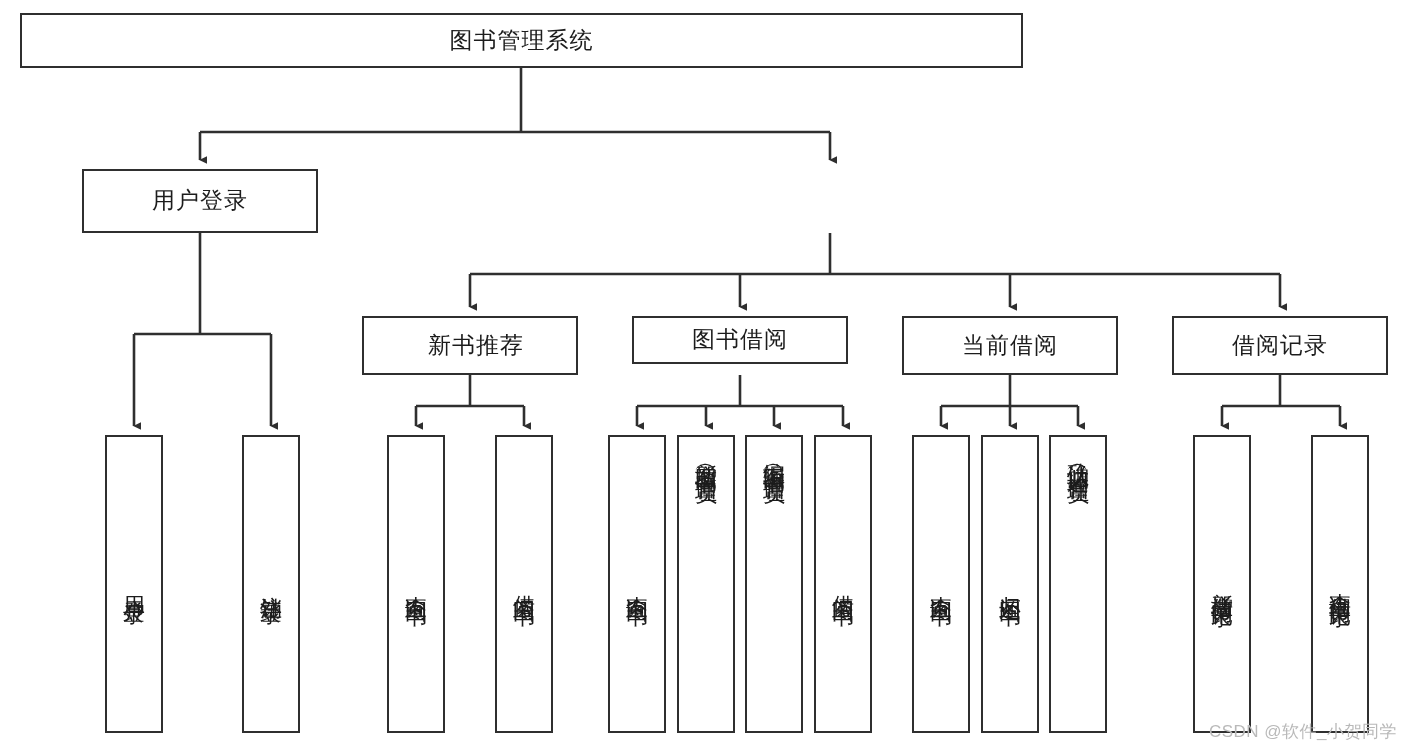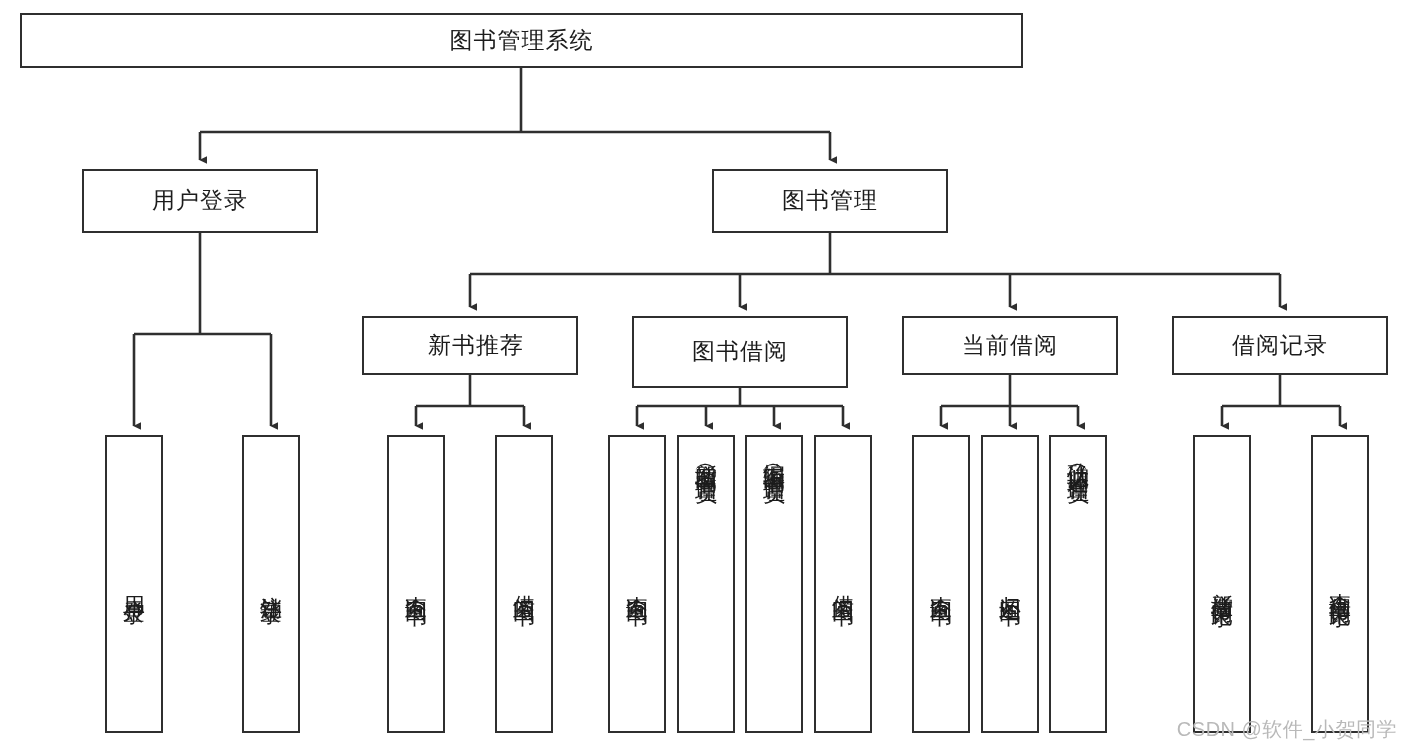--- a/index.html
+++ b/index.html
@@ -60,21 +60,21 @@
     text-orientation: upright;
     letter-spacing: 3px;
     line-height: 1;
     text-align: center;
     white-space: nowrap;
   }
   #watermark {
     position: absolute;
     right: 8px;
     bottom: 4px;
-    font-size: 20px;
+    font-size: 17px;
     color: #b9b9b9;
     letter-spacing: 0.5px;
     white-space: nowrap;
     pointer-events: none;
   }
 </style>
 </head>
 <body>
 
 <div id="diagram-root">
@@ -133,28 +133,25 @@
     </g>
   </svg>
 
   <div class="node-box" style="left:20px; top:13px; width:1003px; height:55px;">
     <span class="node-label-h">图书管理系统</span>
   </div>
 
   <div class="node-box" style="left:82px; top:169px; width:236px; height:64px;">
     <span class="node-label-h">用户登录</span>
   </div>
-  <div class="node-box" style="left:712px; top:169px; width:236px; height:64px;">
-    <span class="node-label-h">图书管理</span>
-  </div>
 
   <div class="node-box" style="left:362px; top:316px; width:216px; height:59px;padding-left:12px;">
     <span class="node-label-h">新书推荐</span>
   </div>
-  <div class="node-box" style="left:632px; top:316px; width:216px; height:72px;">
+  <div class="node-box" style="left:632px; top:316px; width:216px; height:48px;">
     <span class="node-label-h">图书借阅</span>
   </div>
   <div class="node-box" style="left:902px; top:316px; width:216px; height:59px;">
     <span class="node-label-h">当前借阅</span>
   </div>
   <div class="node-box" style="left:1172px; top:316px; width:216px; height:59px;">
     <span class="node-label-h">借阅记录</span>
   </div>
 
   <div class="node-box leaf centered" style="left:105px; top:435px; width:58px; height:298px;">

